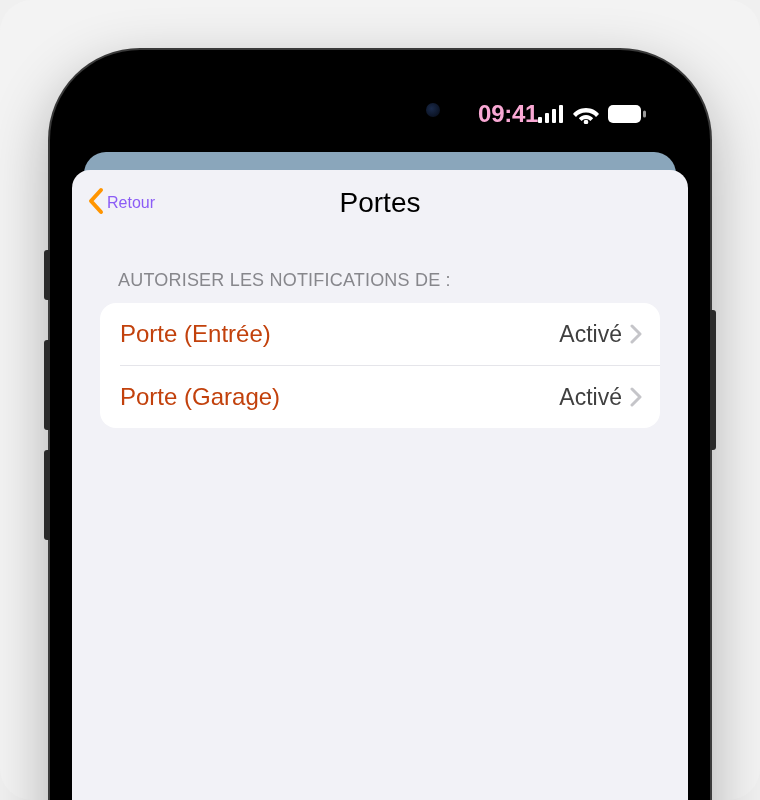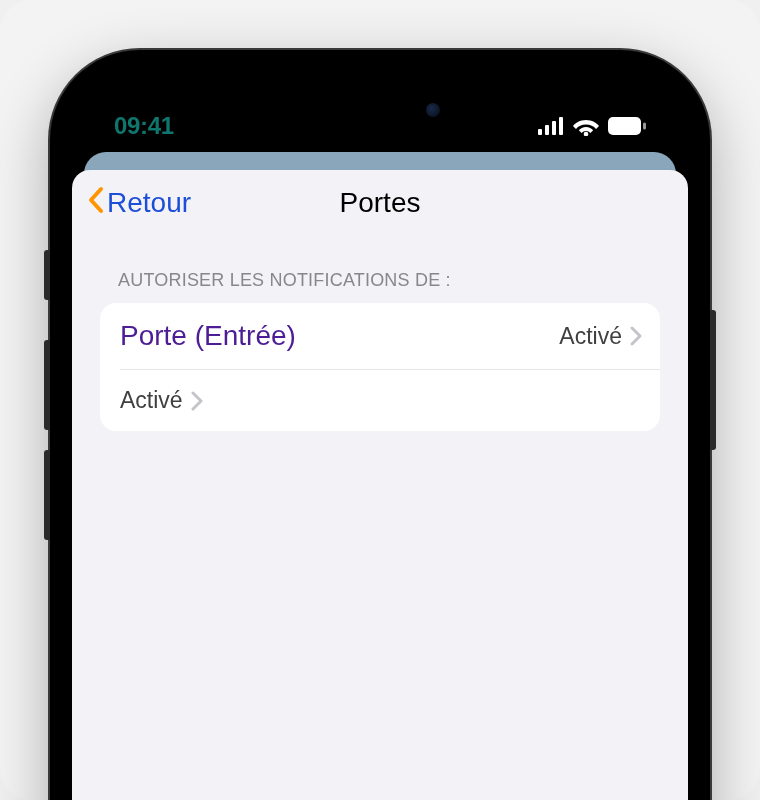--- a/index.html
+++ b/index.html
@@ -89,29 +89,29 @@
       right: 30px;
       top: 50%;
       transform: translateY(-50%);
       width: 14px;
       height: 14px;
       border-radius: 50%;
       background: radial-gradient(circle at 40% 40%, #1a2a4a, #050a15);
     }
     .status-bar {
       position: absolute;
-      top: 12px;
+      top: 0;
       left: 0;
       right: 0;
       height: 80px;
       display: flex;
       align-items: center;
-      justify-content: space-between;
+      justify-content: flex-end;
       padding: 20px 50px 0;
-      color: #0f766e;
+      color: #f9a8d4;
       z-index: 5;
     }
     .status-time {
       font-size: 24px;
       font-weight: 600;
       letter-spacing: -0.3px;
     }
     .status-right {
       display: flex;
       align-items: center;
@@ -143,22 +143,22 @@
       display: flex;
       align-items: center;
       height: 66px;
       position: relative;
       padding: 0 14px;
     }
     .back-button {
       display: flex;
       align-items: center;
       gap: 3px;
-      color: #1d4ed8;
-      font-size: 28px;
+      color: #8b5cf6;
+      font-size: 16px;
       font-weight: 400;
       cursor: pointer;
     }
     .nav-title {
       position: absolute;
       left: 50%;
       transform: translateX(-50%);
       font-size: 28px;
       font-weight: 400;
       color: #000;
@@ -188,22 +188,22 @@
     }
     .list-row + .list-row {
       border-top: 1px solid #e5e5ea;
       margin-left: 20px;
       padding-left: 0;
     }
     .list-row + .list-row .row-label {
       margin-left: 0;
     }
     .row-label {
-      font-size: 28px;
-      color: #4c1d95;
+      font-size: 24px;
+      color: #c2410c;
       font-weight: 400;
     }
     .row-trail {
       display: flex;
       align-items: center;
       gap: 8px;
     }
     .row-value {
       font-size: 23px;
       color: #404040;
@@ -277,20 +277,21 @@
               <span class="row-value">Activé</span>
               <span class="row-chevron">
                 <svg width="12" height="20" viewBox="0 0 12 20">
                   <path d="M2 2 L10 10 L2 18" stroke="#c5c5c9" stroke-width="3" fill="none" stroke-linecap="round" stroke-linejoin="round"></path>
                 </svg>
               </span>
             </span>
           </div>
 
           <div class="list-row">
+            <span class="row-label">Porte (Garage)</span>
             <span class="row-trail">
               <span class="row-value">Activé</span>
               <span class="row-chevron">
                 <svg width="12" height="20" viewBox="0 0 12 20">
                   <path d="M2 2 L10 10 L2 18" stroke="#c5c5c9" stroke-width="3" fill="none" stroke-linecap="round" stroke-linejoin="round"></path>
                 </svg>
               </span>
             </span>
           </div>
 

